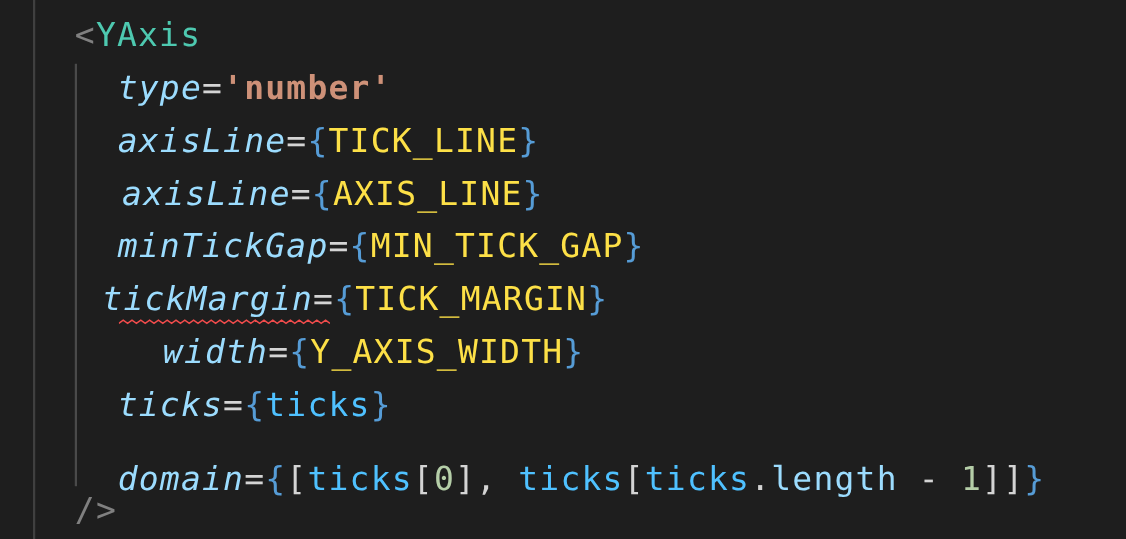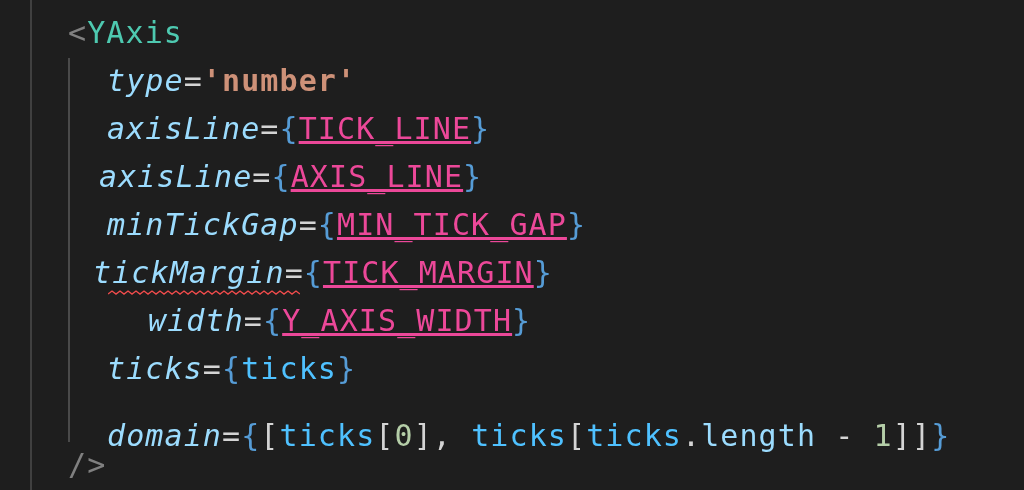--- a/index.html
+++ b/index.html
@@ -32,35 +32,35 @@
     left: 0;
     height: 48px;
     line-height: 48px;
     font-size: 30px;
     letter-spacing: 1.1px;
     white-space: pre;
   }
   .l0 { left: 68px; top: 9px; }
   .l1 { left: 107px; top: 57px; }
   .l2 { left: 107px; top: 105px; }
-  .l3 { left: 99px; top: 153px; }
+  .l3 { left: 111px; top: 153px; }
   .l4 { left: 107px; top: 201px; }
   .l5 { left: 93px; top: 249px; }
   .l6 { left: 107px; top: 297px; margin-left: 41px; }
   .l7 { left: 107px; top: 345px; }
   .l8 { left: 107px; top: 412px; }
   .l9 { left: 68px; top: 441px; }
 
   .punct { color: #808080; }
   .tag { color: #4ec9b0; }
   .attr { color: #9cdcfe; font-style: italic; }
   .eq { color: #d4d4d4; }
   .str { color: #ce9178; font-weight: bold; }
   .brace { color: #569cd6; }
-  .const { color: #ec4899; text-decoration: underline; }
+  .const { color: #fde047; }
   .var { color: #4fc1ff; }
   .bracket { color: #d4d4d4; }
   .num { color: #b5cea8; }
   .prop { color: #9cdcfe; }
   .op { color: #d4d4d4; }
 
   .squiggle {
     position: absolute;
     left: 108px;
     top: 290px;

